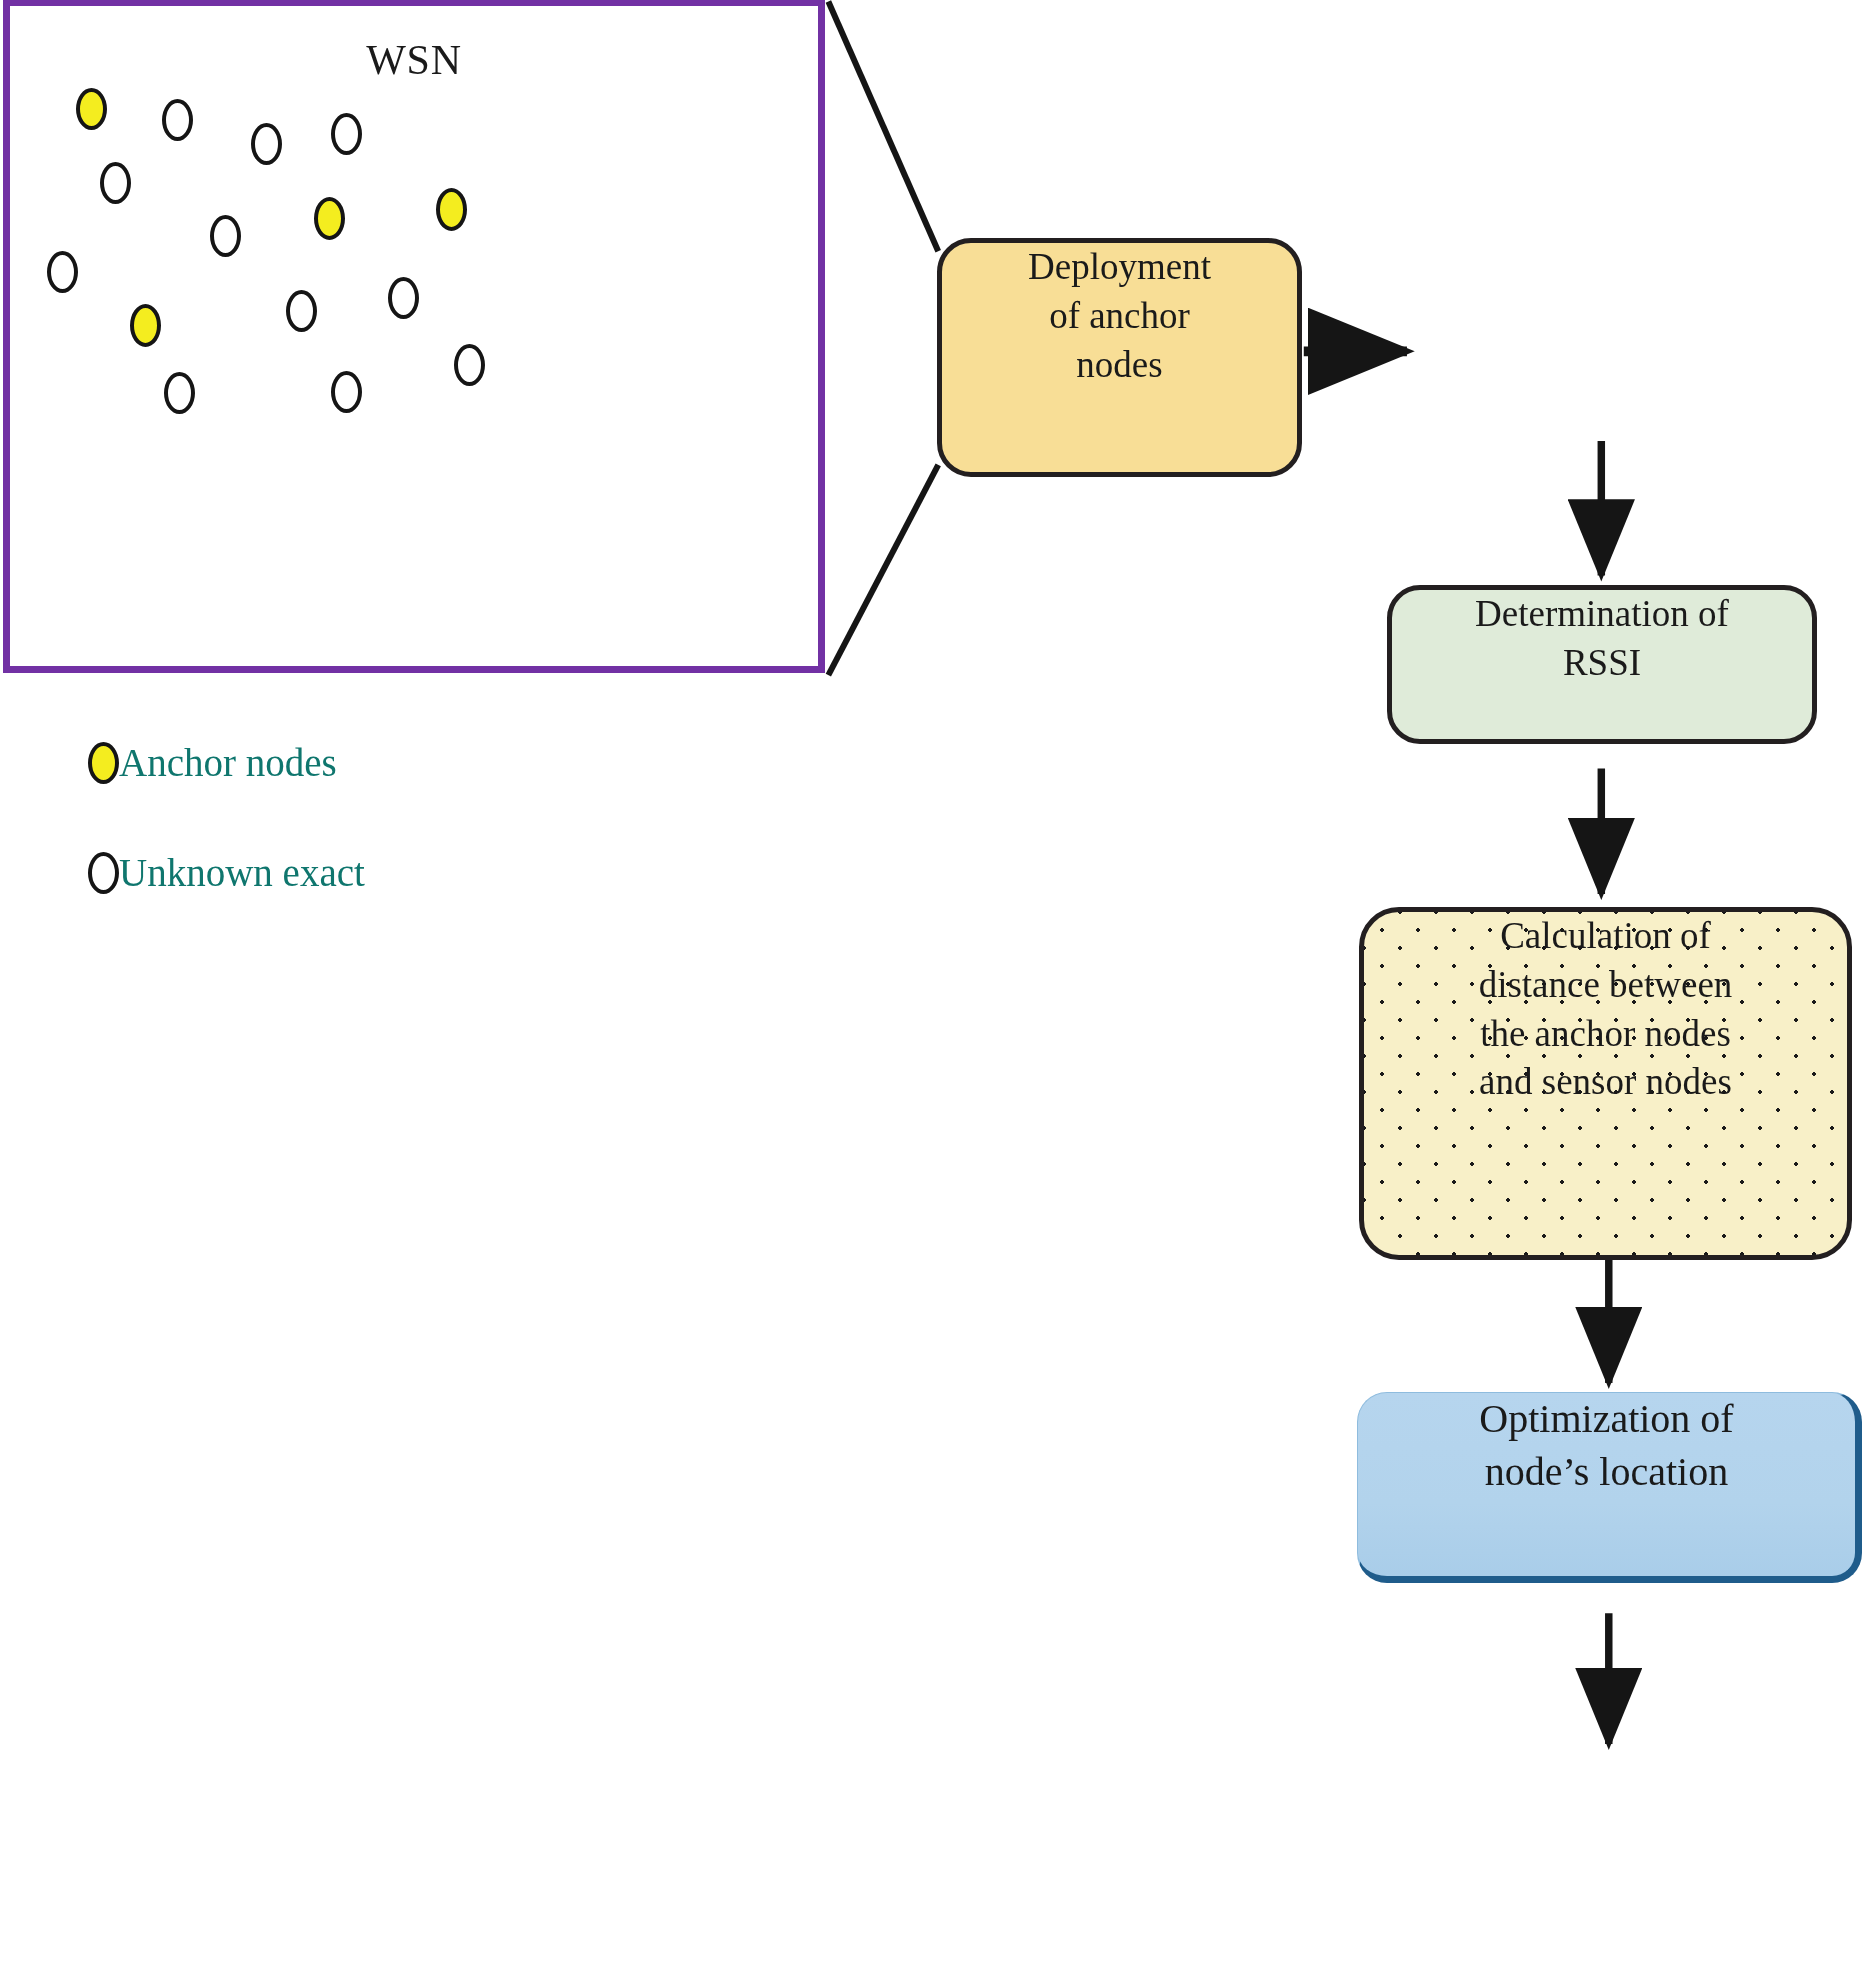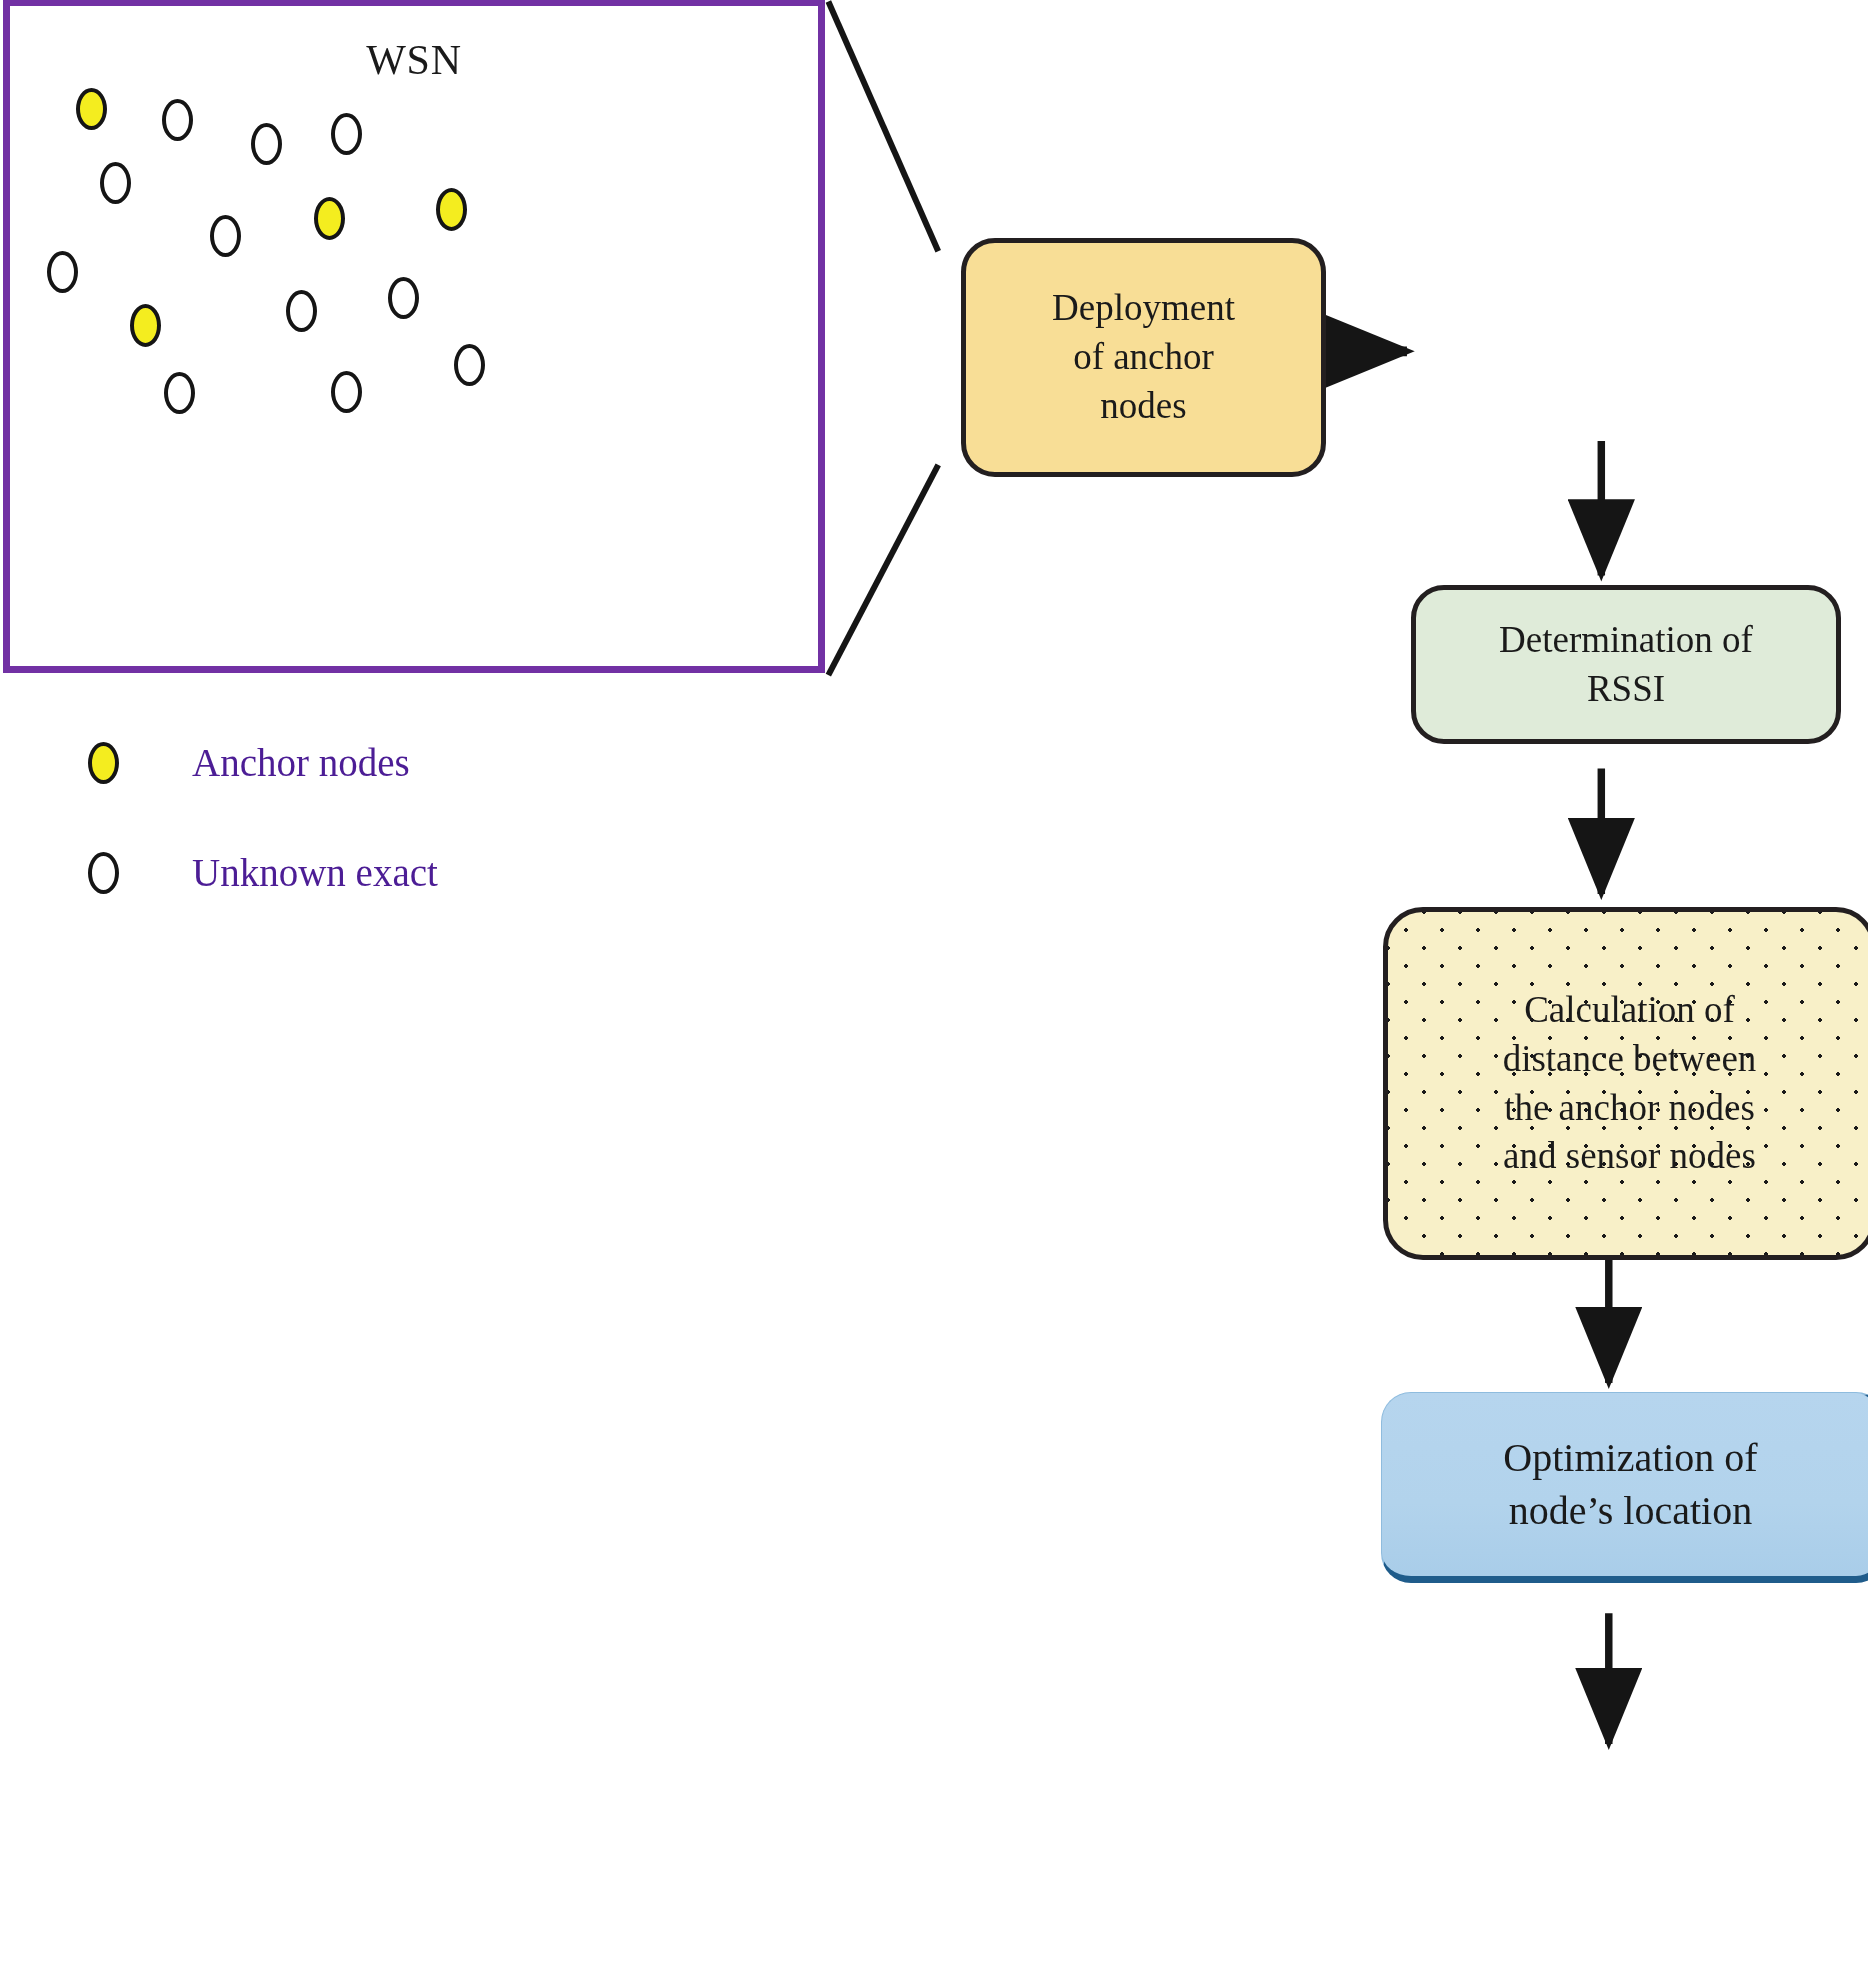--- a/index.html
+++ b/index.html
@@ -62,36 +62,34 @@
     height: 42px;
     border: 4.5px solid #151515;
     border-radius: 50%;
     box-sizing: border-box;
     flex: 0 0 auto;
   }
   .legend-swatch.anchor { background: #F4ED1F; }
   .legend-swatch.unknown { background: #ffffff; }
   .legend-label {
     font-size: 39px;
-    margin-left: 73px;
     white-space: nowrap;
-    color: #4c1d95;
+    color: #0f766e;
   }
 
   
   .fbox {
     position: absolute;
     box-sizing: border-box;
     display: flex;
-    align-items: center;
+    align-items: flex-start;
     justify-content: center;
     text-align: center;
     line-height: 1.32;
     color: #1a1a1a;
-    margin-left: 24px;
   }
   .fbox .fbox-text { display: block; width: 100%; padding: 0 10.5px; }
 
   #box-deployment {
     left: 937px; top: 238px; width: 365px; height: 239px;
     background: #F8DE96;
     border: 5.2px solid #231F20;
     border-radius: 34px;
     font-size: 37px;
   }

